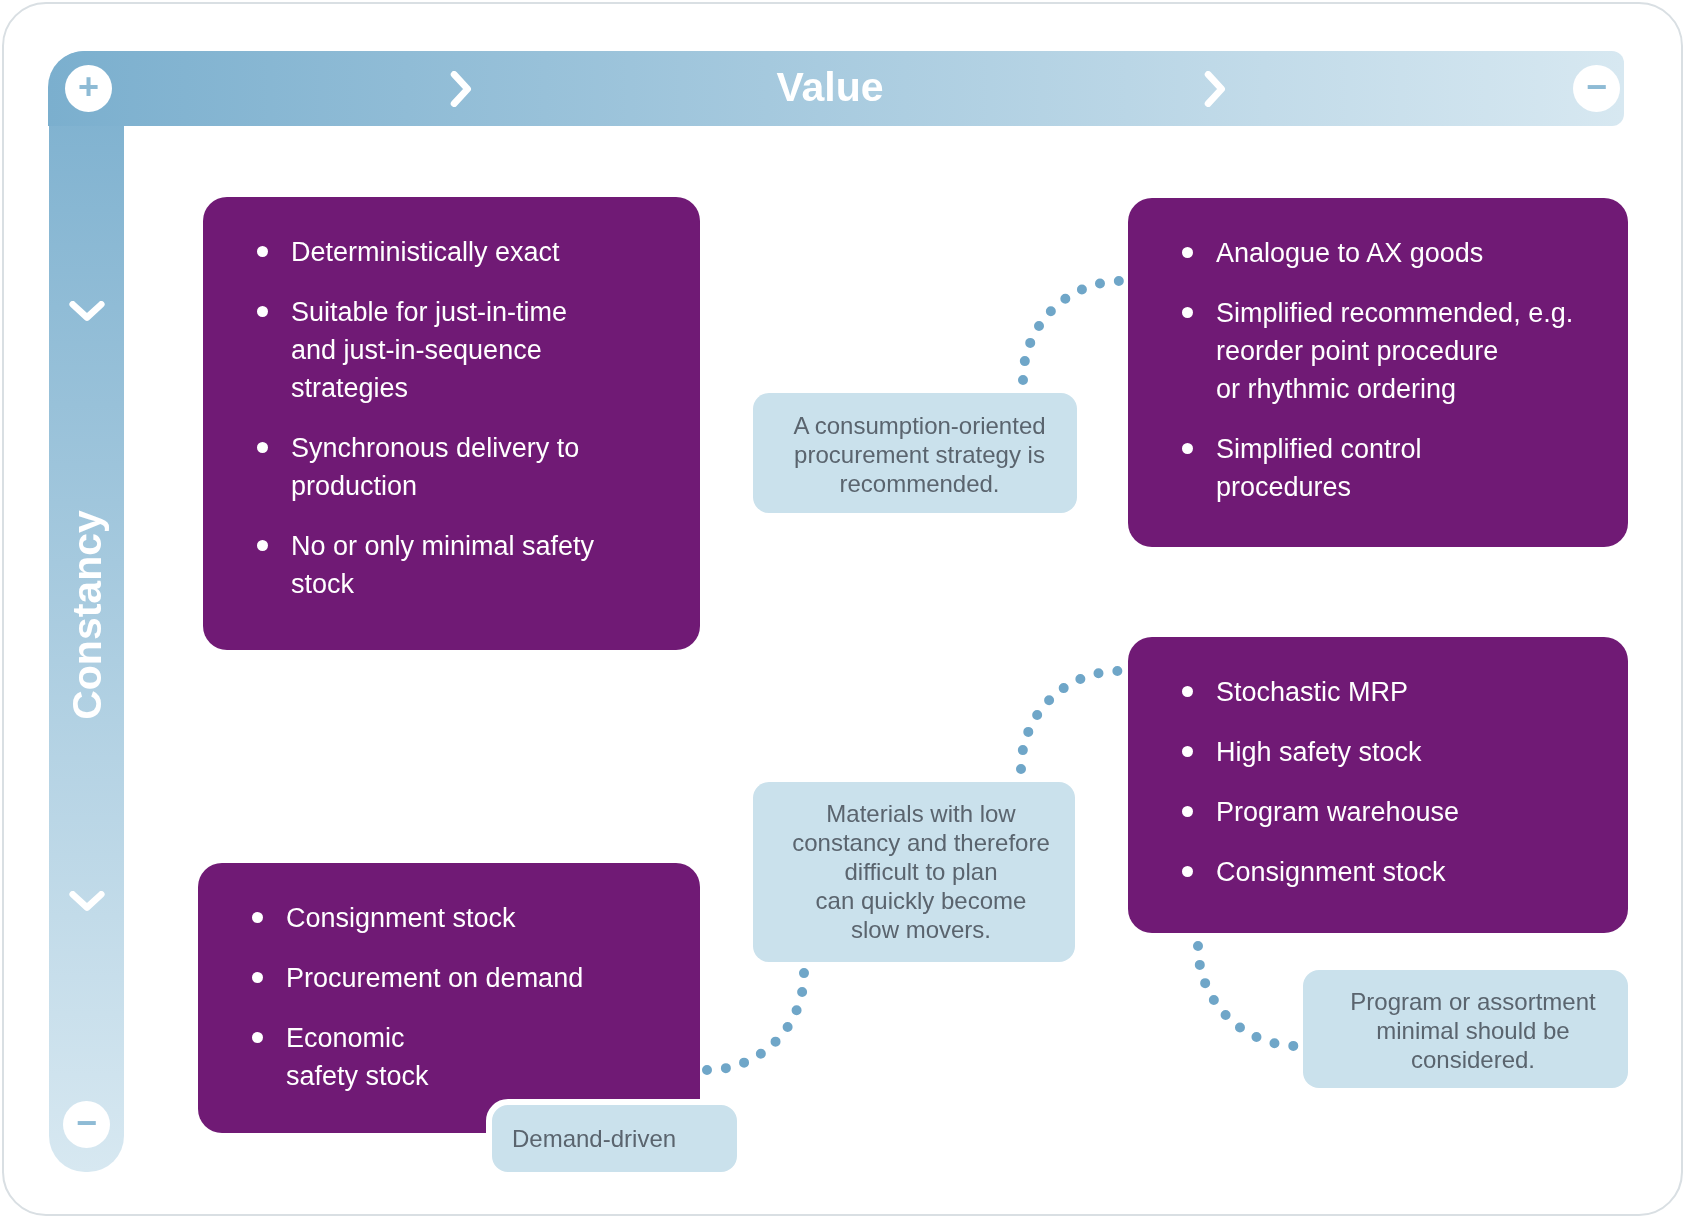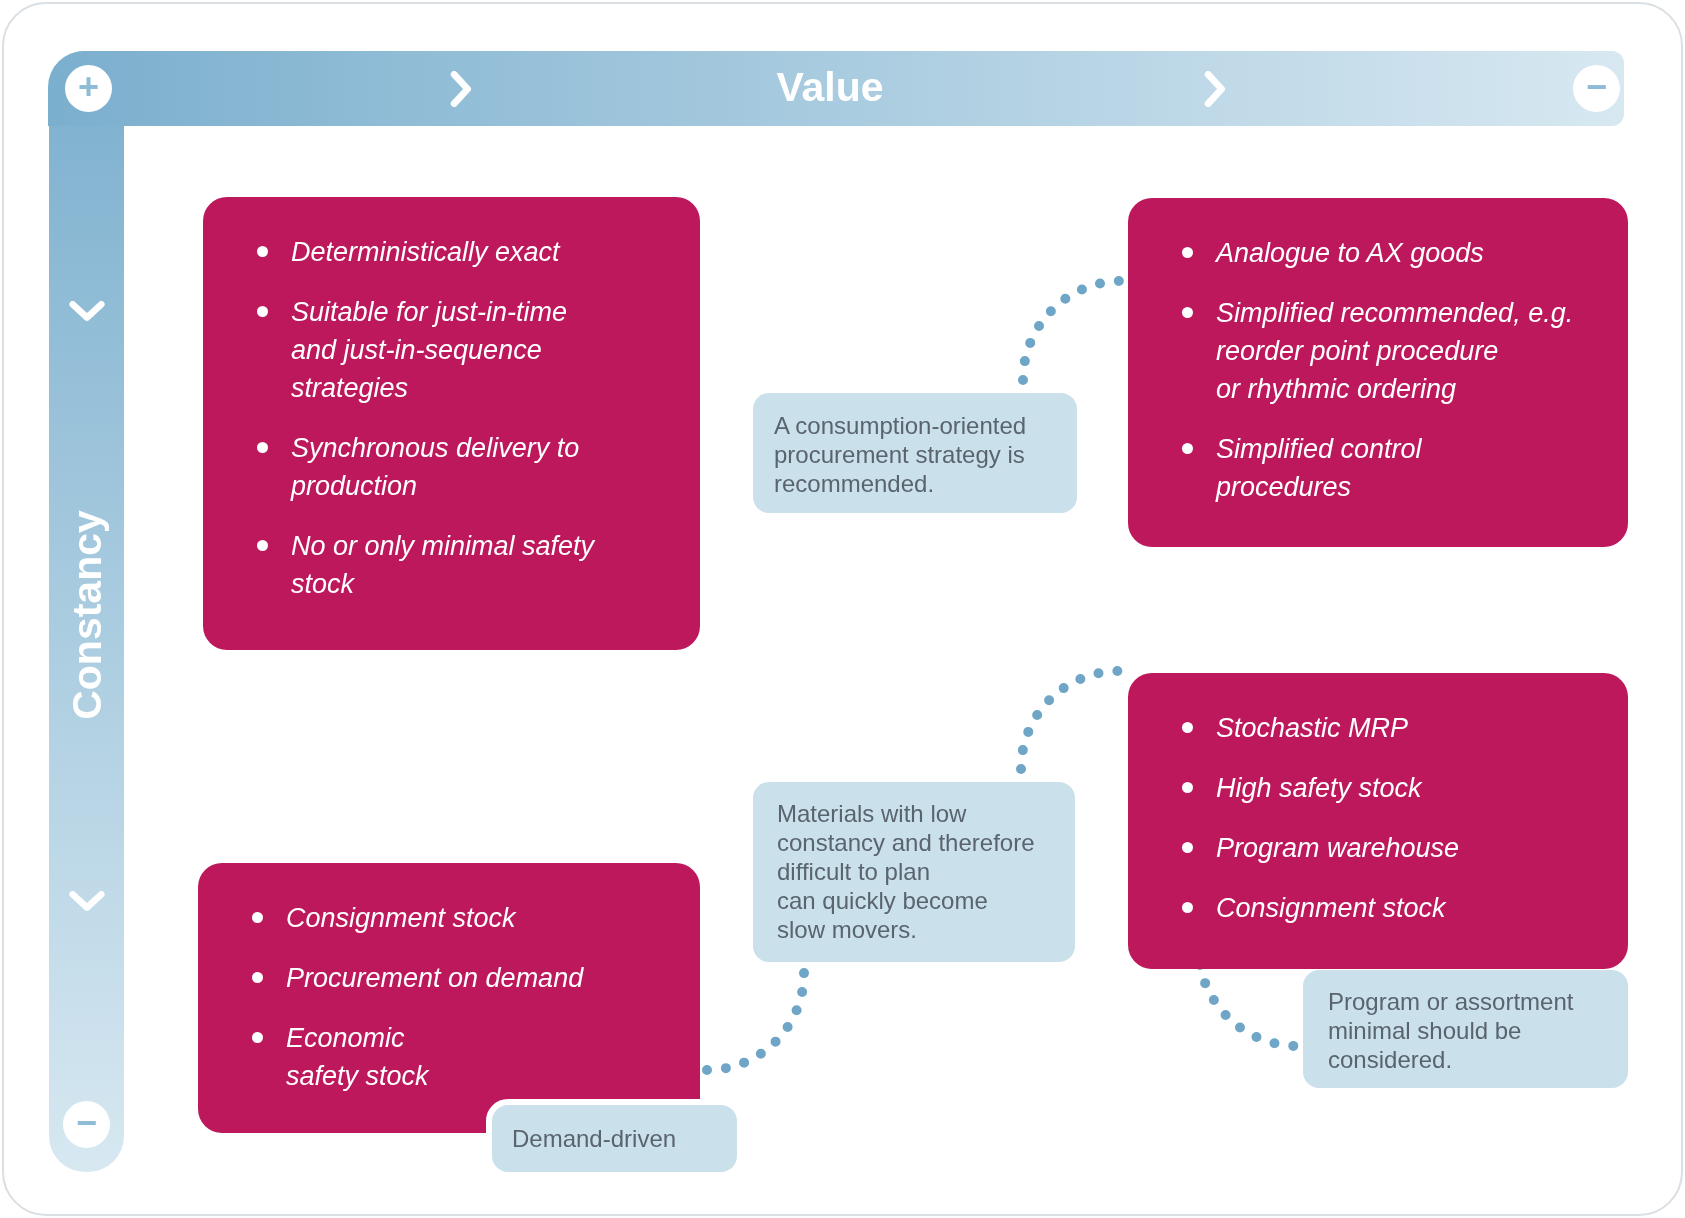--- a/index.html
+++ b/index.html
@@ -17,34 +17,34 @@
   .axis-title{position:absolute;left:0;right:12px;top:0;height:75px;line-height:73px;text-align:center;
           color:#fff;font-size:41px;font-weight:700;}
   .vlabel{position:absolute;left:38px;top:564px;transform:translate(-50%,-50%) rotate(-90deg);
           white-space:nowrap;color:#fff;font-size:41px;font-weight:700;}
   .circle{position:absolute;width:47px;height:47px;border-radius:50%;background:#fff;
           display:flex;align-items:center;justify-content:center;cursor:pointer;}
   .circle span{color:#8EBBD5;font-size:36px;font-weight:700;line-height:1;transform:translateY(-2px);}
   .chev{position:absolute;}
 
   
-  .qbox{position:absolute;background:#be185d;border-radius:24px;z-index:2;font-style:italic;}
+  .qbox{position:absolute;background:#701a75;border-radius:24px;z-index:2;}
   .qbox ul{margin:0;list-style:none;padding:36px 26px 0 52px;}
   .qbox li{position:relative;padding-left:36px;color:#fff;font-size:27px;line-height:38px;
            margin-bottom:22px;white-space:pre-line;}
   .qbox li::before{content:"";position:absolute;left:2px;top:13px;width:11px;height:11px;
            border-radius:50%;background:#fff;}
   .q-tl{left:203px;top:197px;width:497px;height:453px;}
   .q-tr{left:1128px;top:198px;width:500px;height:349px;}
   .q-bl{left:198px;top:863px;width:502px;height:270px;}
-  .q-br{left:1128px;top:673px;width:500px;height:296px;}
+  .q-br{left:1128px;top:637px;width:500px;height:296px;}
 
   
   .note{position:absolute;background:#CAE1EC;border-radius:16px;color:#5A646E;
-        font-size:24px;line-height:29px;white-space:pre-line;z-index:5;box-sizing:border-box;}
+        font-size:24px;line-height:29px;white-space:pre-line;z-index:5;box-sizing:border-box;text-align:center;}
   .n-consumption{left:753px;top:393px;width:324px;height:120px;padding:18px 12px 0 21px;}
   .n-liquidity{left:486px;top:636px;width:253px;height:108px;border:6px solid #fff;border-radius:22px;
         padding:14px 10px 0 20px;}
   .n-materials{left:753px;top:782px;width:322px;height:180px;padding:17px 10px 0 24px;}
   .n-demand{left:486px;top:1099px;width:257px;height:79px;border:6px solid #fff;border-radius:22px;
         display:flex;align-items:center;padding-left:20px;}
   .n-program{left:1303px;top:970px;width:325px;height:118px;padding:17px 10px 0 25px;}
 
   
   .connectors{position:absolute;left:0;top:0;z-index:1;pointer-events:none;}

